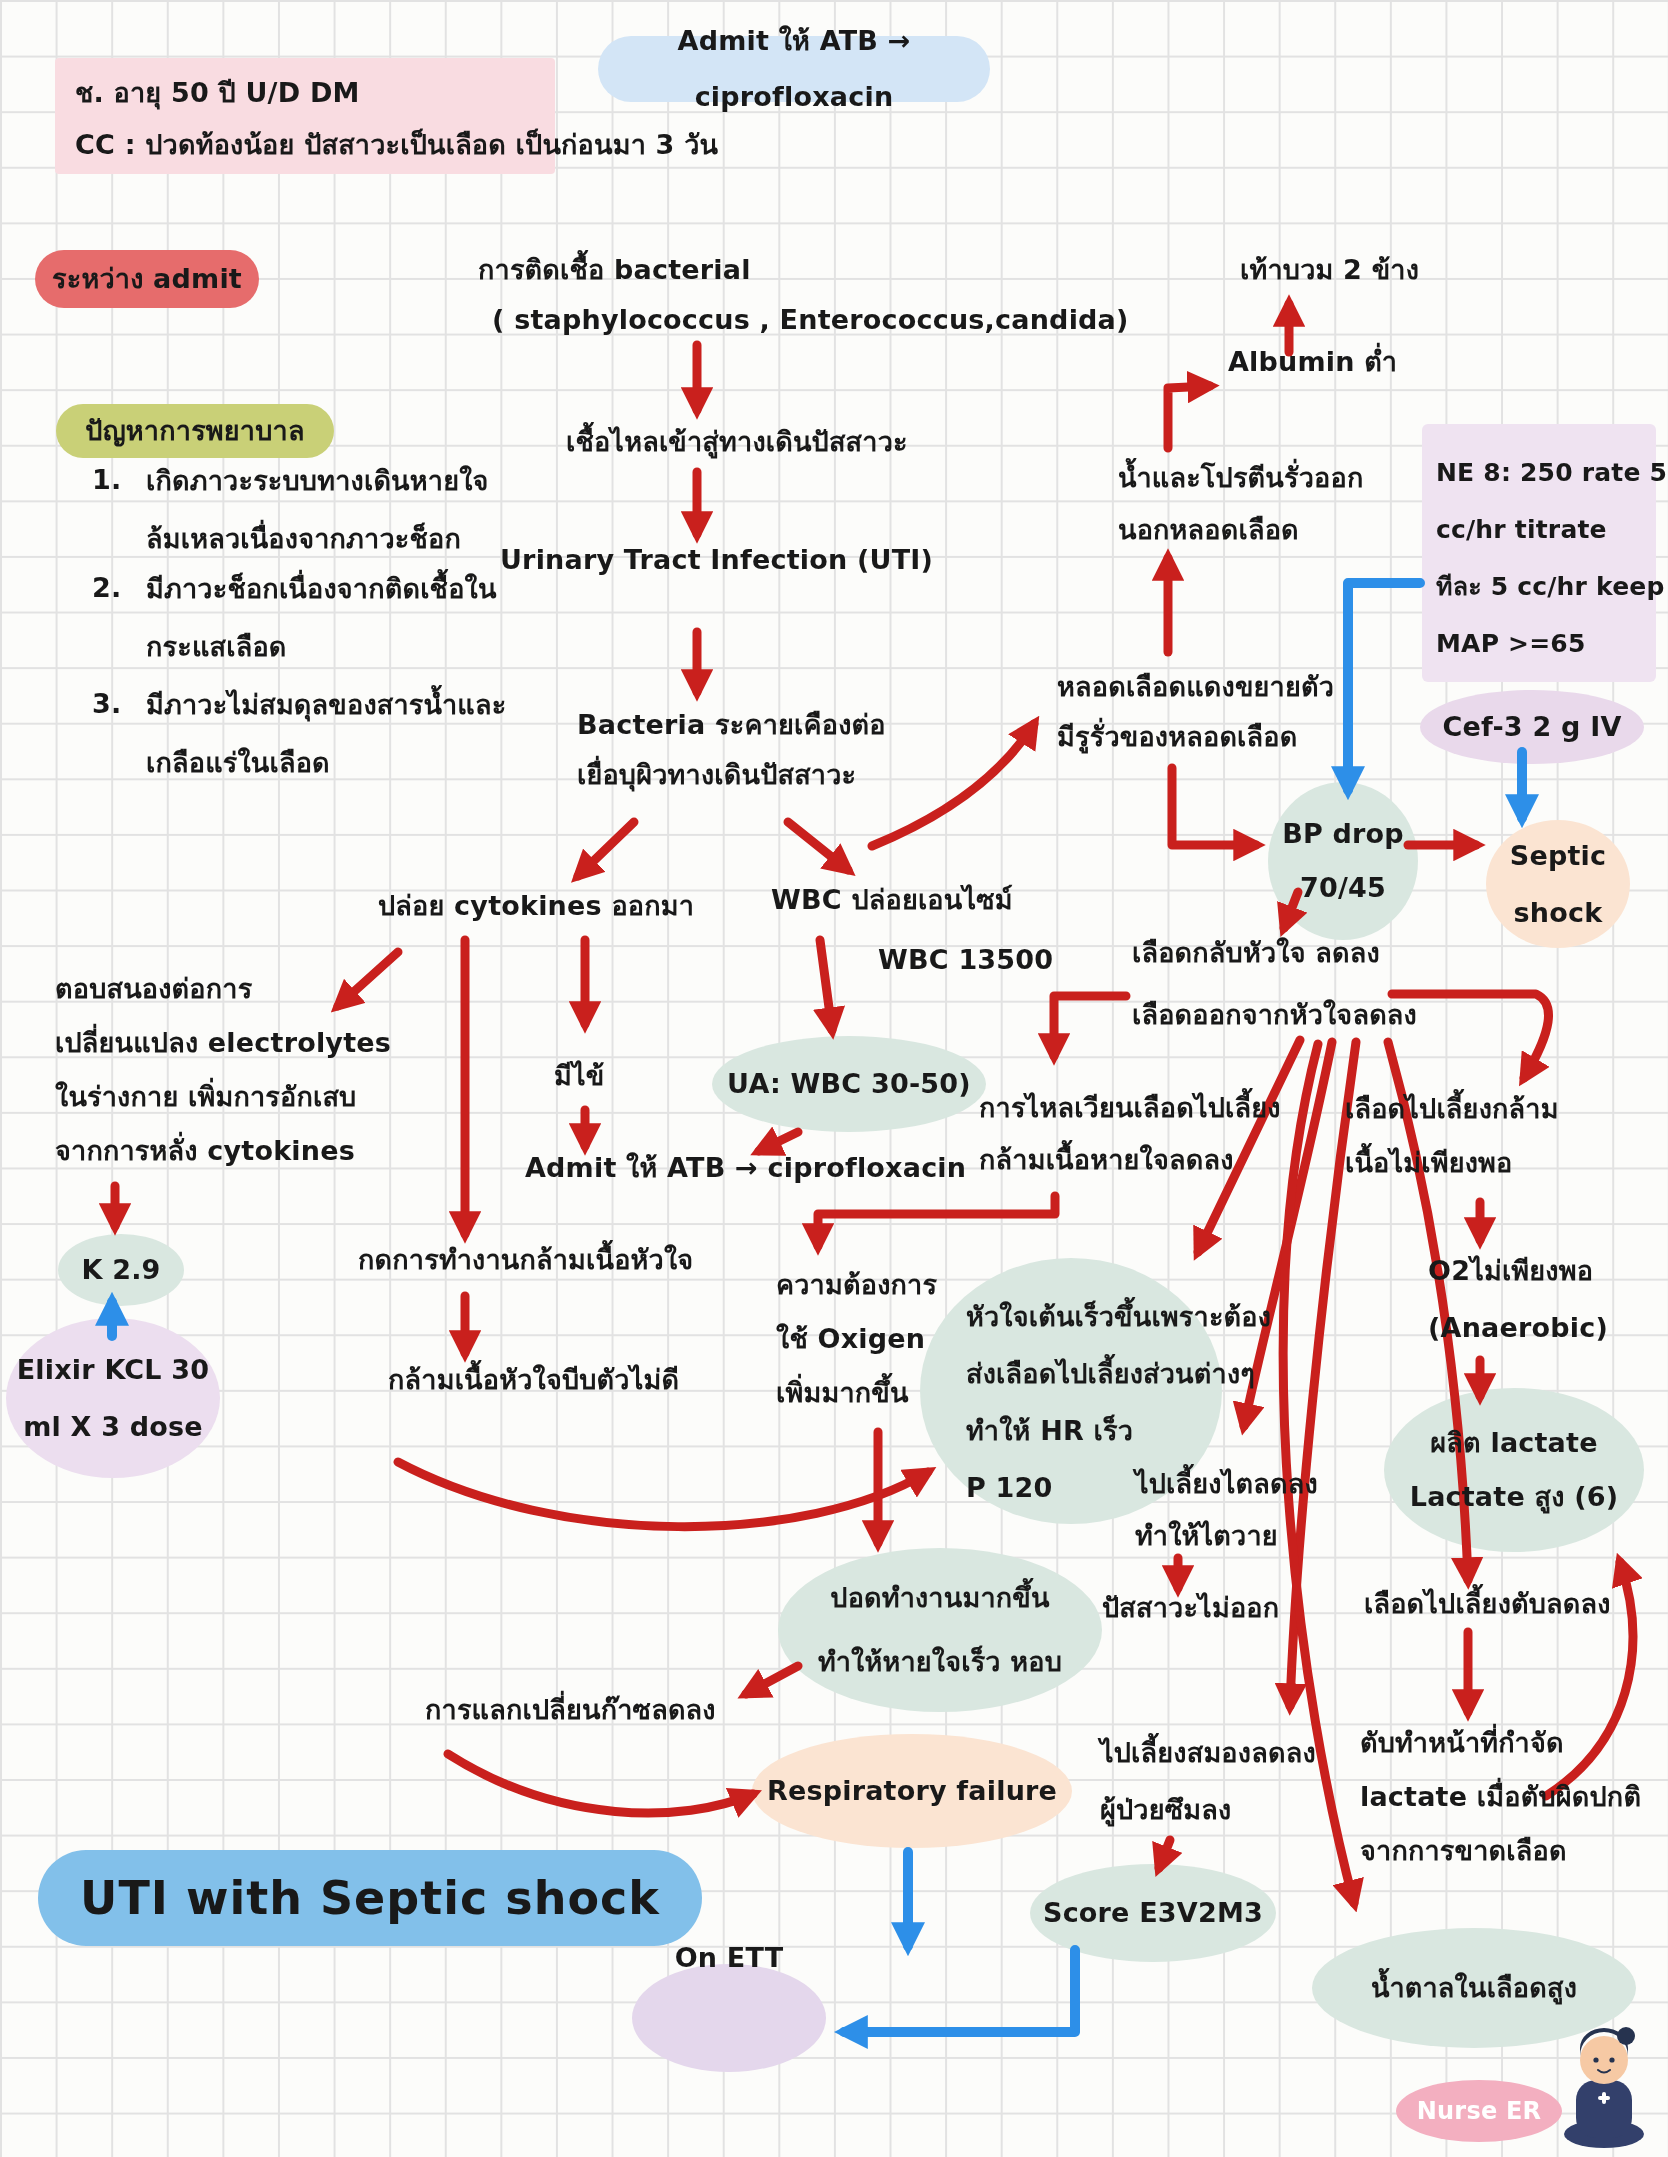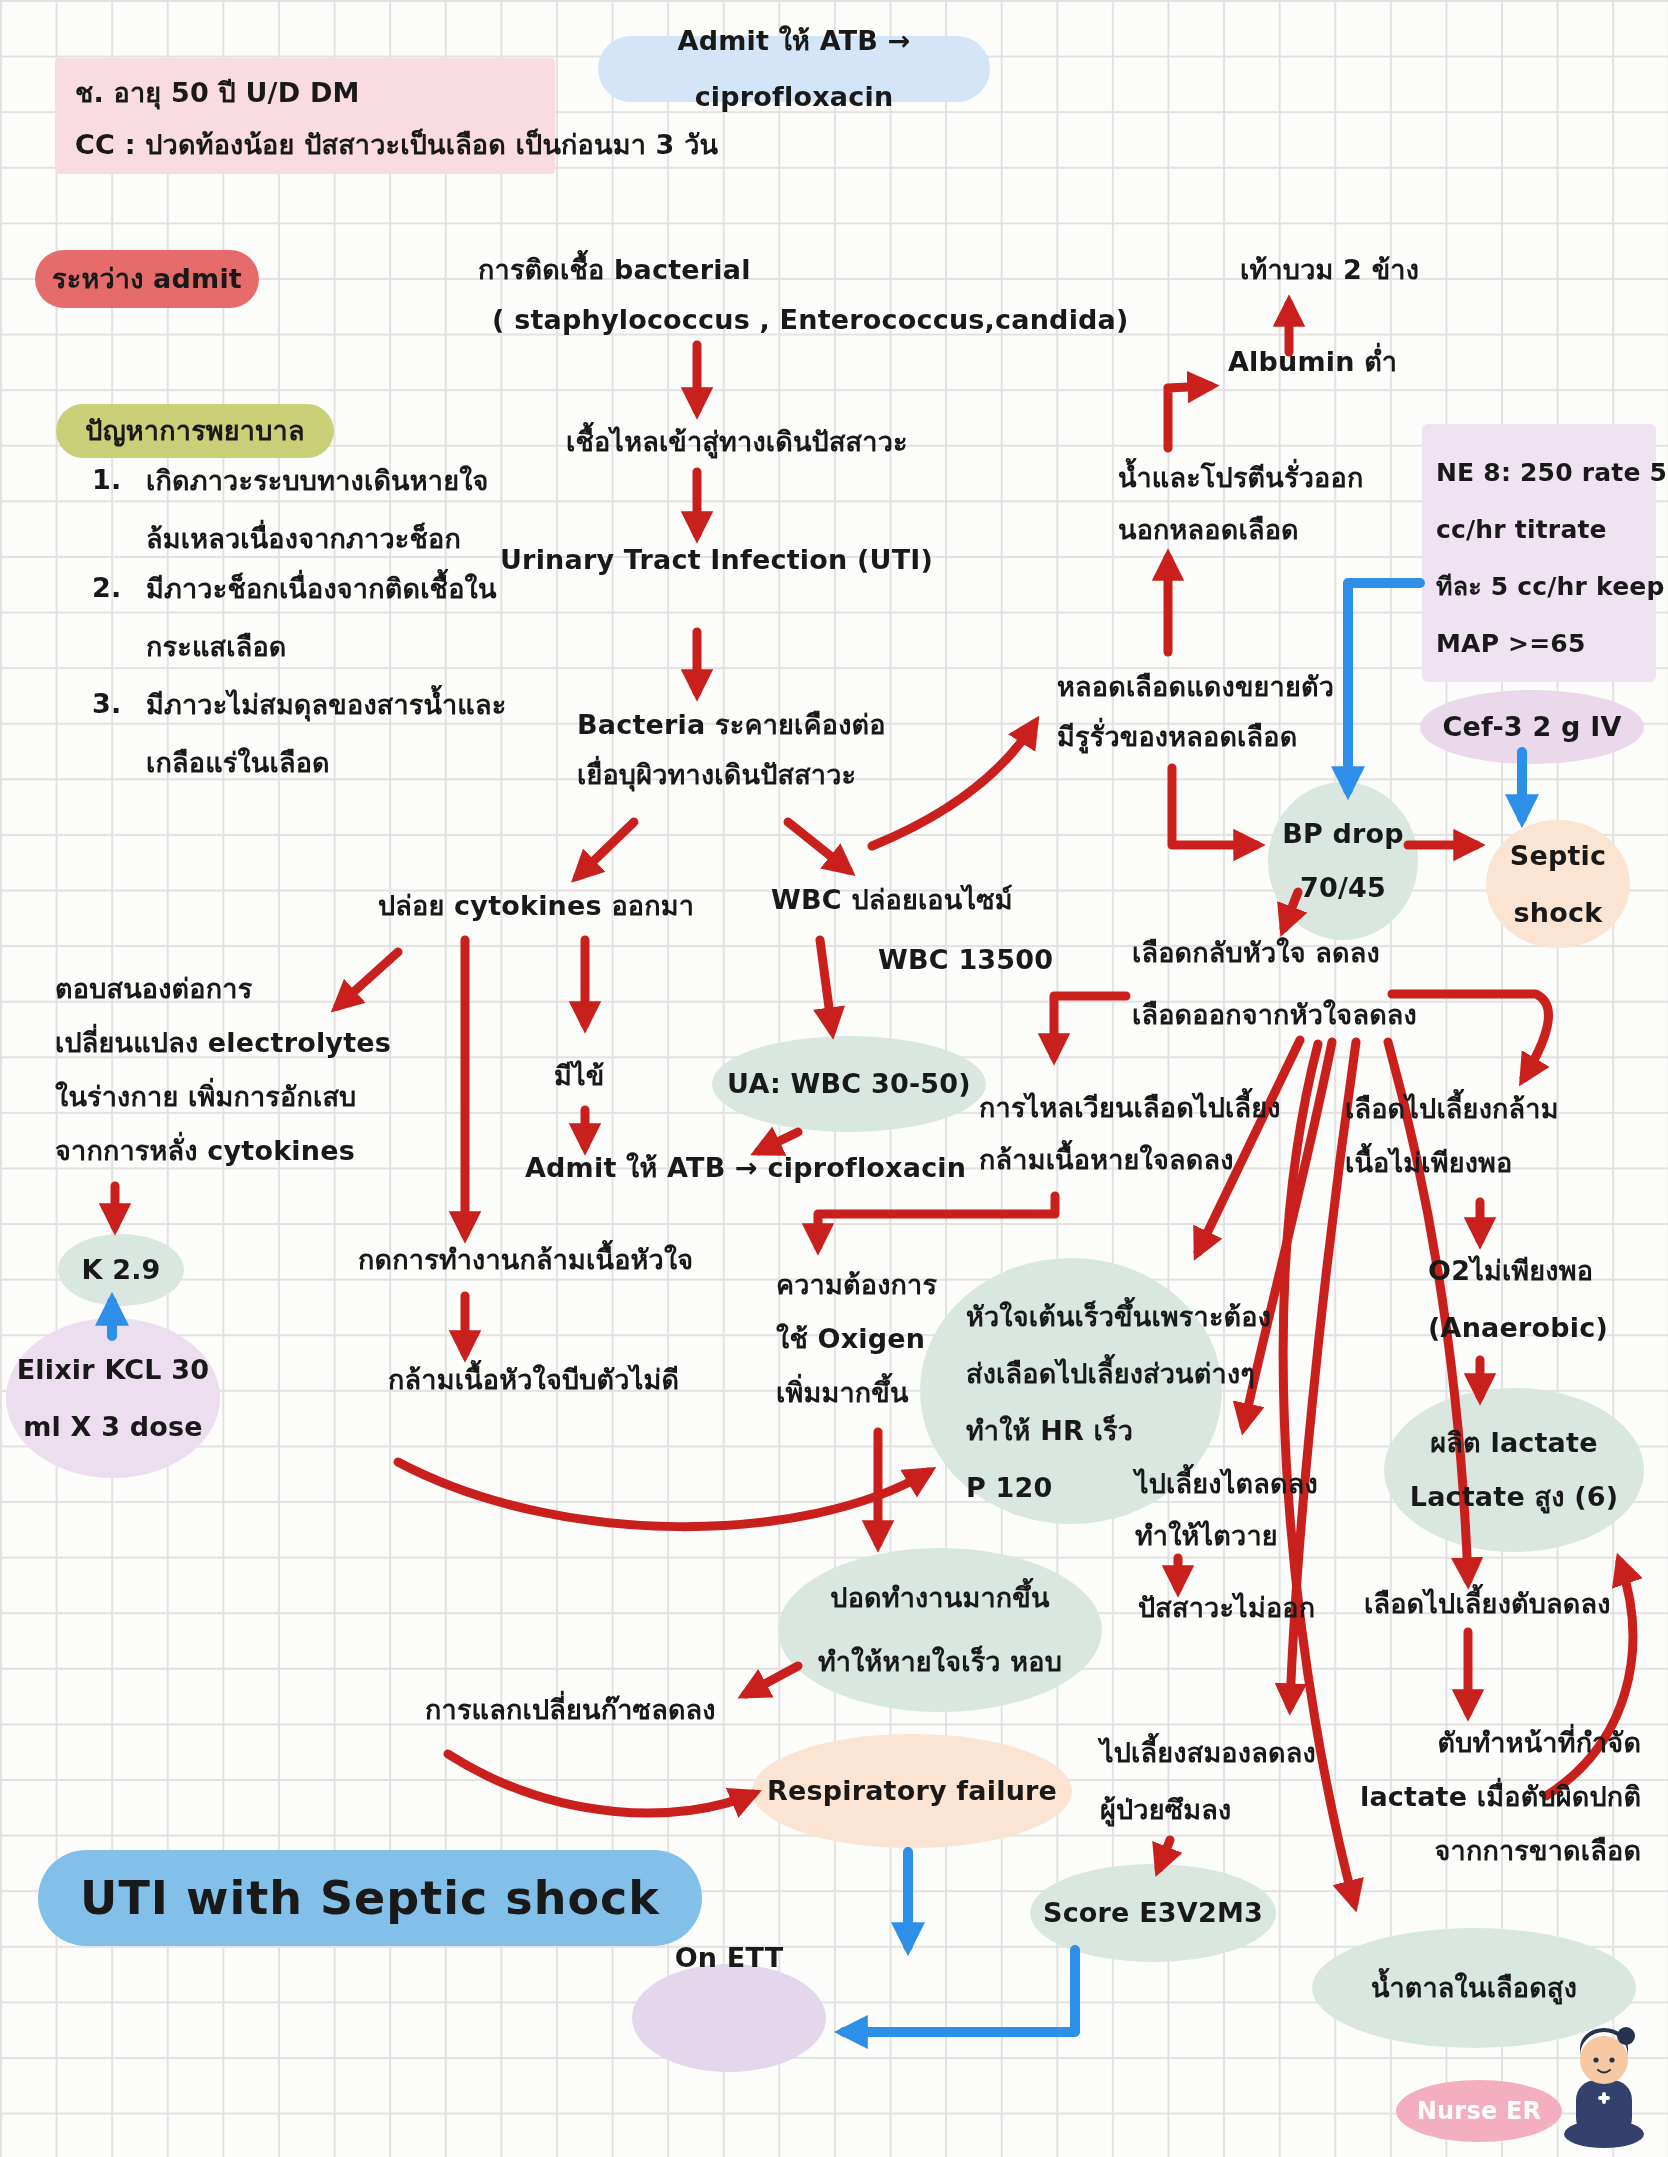--- a/index.html
+++ b/index.html
@@ -180,32 +180,32 @@
   <div class="t lh57" style="left:1428px;top:1242px;">O2ไม่เพียงพอ
 (Anaerobic)</div>
   <div class="t ctr lh54" style="left:1384px;top:1388px;width:260px;height:164px;">ผลิต lactate
 Lactate สูง (6)</div>
 
   <div class="t" style="left:358px;top:1232px;">กดการทำงานกล้ามเนื้อหัวใจ</div>
   <div class="t" style="left:388px;top:1352px;">กล้ามเนื้อหัวใจบีบตัวไม่ดี</div>
 
   <div class="t lh52" style="left:1135px;top:1458px;">ไปเลี้ยงไตลดลง
 ทำให้ไตวาย</div>
-  <div class="t" style="left:1102px;top:1580px;margin-left:36px;">ปัสสาวะไม่ออก</div>
+  <div class="t" style="left:1102px;top:1580px;">ปัสสาวะไม่ออก</div>
   <div class="t ctr lh64" style="left:778px;top:1548px;width:324px;height:164px;">ปอดทำงานมากขึ้น
 ทำให้หายใจเร็ว หอบ</div>
   <div class="t" style="left:425px;top:1682px;">การแลกเปลี่ยนก๊าซลดลง</div>
   <div class="t ctr" style="left:752px;top:1734px;width:320px;height:114px;">Respiratory failure</div>
   <div class="t lh57" style="left:1100px;top:1724px;">ไปเลี้ยงสมองลดลง
 ผู้ป่วยซึมลง</div>
   <div class="t ctr" style="left:1030px;top:1864px;width:246px;height:98px;">Score E3V2M3</div>
   <div class="t ctr" style="left:632px;top:1904px;width:194px;height:108px;">On ETT</div>
 
   <div class="t" style="left:1364px;top:1576px;">เลือดไปเลี้ยงตับลดลง</div>
-  <div class="t lh54" style="left:1360px;top:1716px;text-align:right;">ตับทำหน้าที่กำจัด
+  <div class="t lh54" style="left:1360px;top:1716px;">ตับทำหน้าที่กำจัด
 lactate เมื่อตับผิดปกติ
 จากการขาดเลือด</div>
   <div class="t ctr title" style="left:38px;top:1850px;width:664px;height:96px;">UTI with Septic shock</div>
 
   <div class="t ctr" style="left:1312px;top:1928px;width:324px;height:120px;">น้ำตาลในเลือดสูง</div>
   <div class="t ctr brand" style="left:1396px;top:2080px;width:166px;height:62px;">Nurse ER</div>
 
   <svg style="position:absolute;left:1552px;top:2022px;z-index:2;" width="104" height="128" viewBox="0 0 104 128">
     <ellipse cx="52" cy="112" rx="40" ry="14" fill="#33406b"></ellipse>
     <rect x="24" y="58" width="56" height="58" rx="20" fill="#33406b"></rect>

